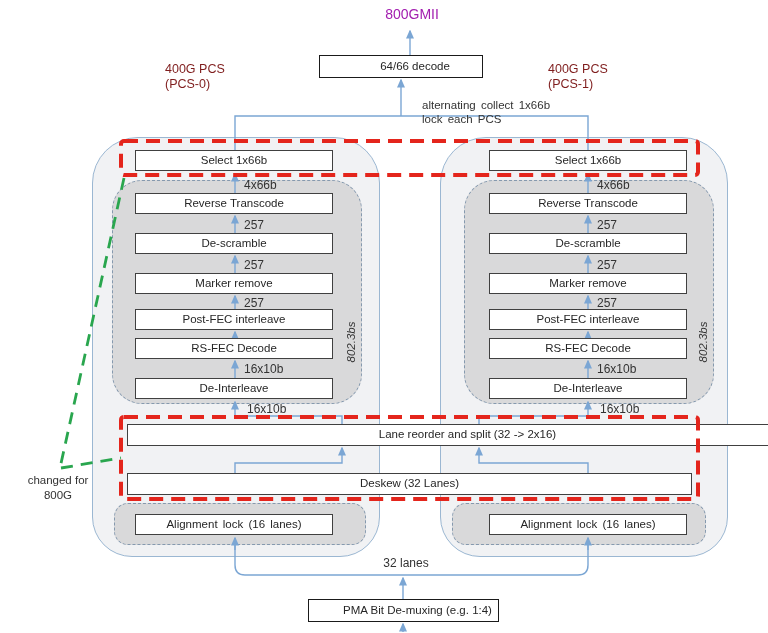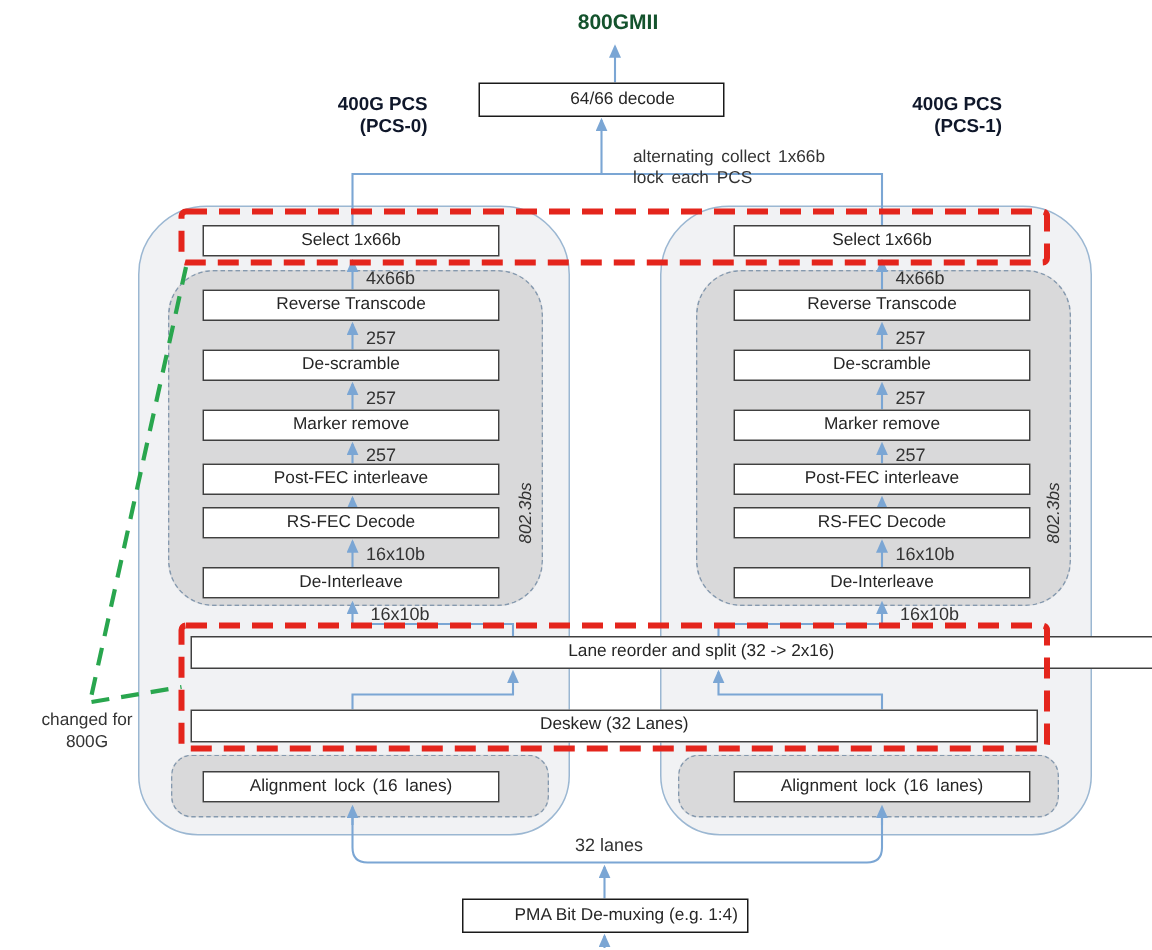--- a/index.html
+++ b/index.html
@@ -12,23 +12,23 @@
          border:1.6px dashed #8599ae;border-radius:30px;}
   .alignc{position:absolute;width:250px;height:40px;background:#d9d9da;
           border:1.6px dashed #8599ae;border-radius:14px;}
   
   .box{position:absolute;background:#ffffff;border:1.2px solid #404040;
        display:flex;align-items:center;justify-content:center;
        font-size:11.5px;line-height:1;color:#262626;box-sizing:border-box;white-space:nowrap;}
   .box-strong{border:1.6px solid #1a1a1a;padding-left:28px;}
   
   .flow-label{position:absolute;font-size:12px;color:#333;white-space:nowrap;}
-  .hdr{position:absolute;font-weight:bold;font-size:12.5px;color:#0f172a;
-       text-align:right;line-height:15px;}
-  .title{position:absolute;font-weight:bold;font-size:14px;color:#14532d;text-align:center;}
+  .hdr{position:absolute;font-weight:normal;font-size:12.5px;color:#7f1d1d;
+       text-align:left;line-height:15px;}
+  .title{position:absolute;font-weight:normal;font-size:14px;color:#a21caf;text-align:center;}
   .note{position:absolute;font-size:11.5px;color:#333;white-space:nowrap;word-spacing:2px;margin-top:16px;}
   .vlabel{position:absolute;width:60px;height:14px;text-align:center;font-size:11.5px;
           font-style:italic;color:#333;transform:rotate(-90deg);transform-origin:center;}
   .callout{position:absolute;font-size:11.5px;color:#333;text-align:center;width:100px;}
   svg.layer{position:absolute;left:0;top:0;pointer-events:none;}
 </style>
 </head>
 <body>
 
 <div class="canvas">

